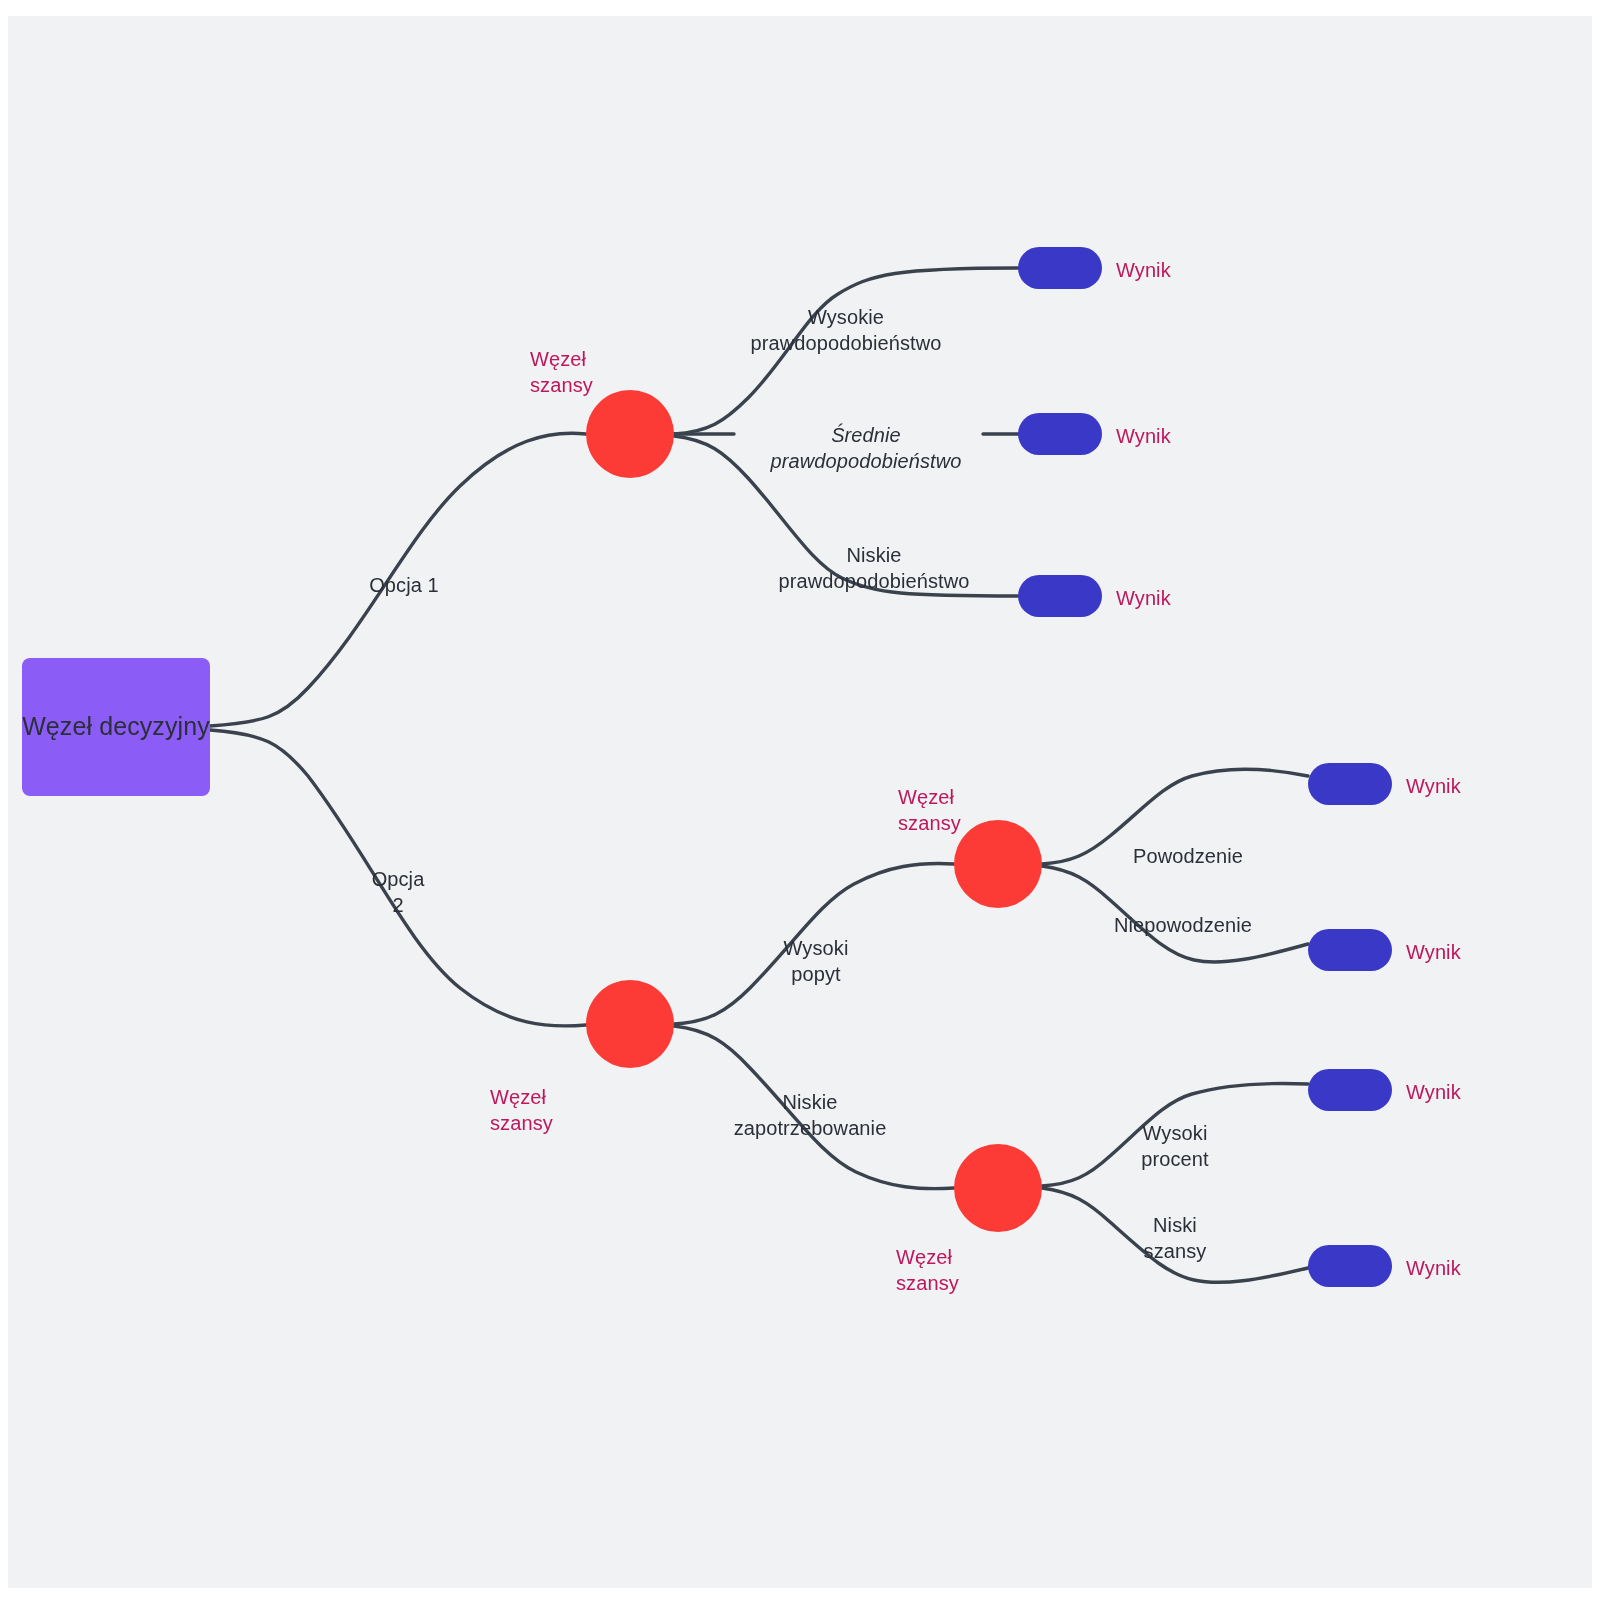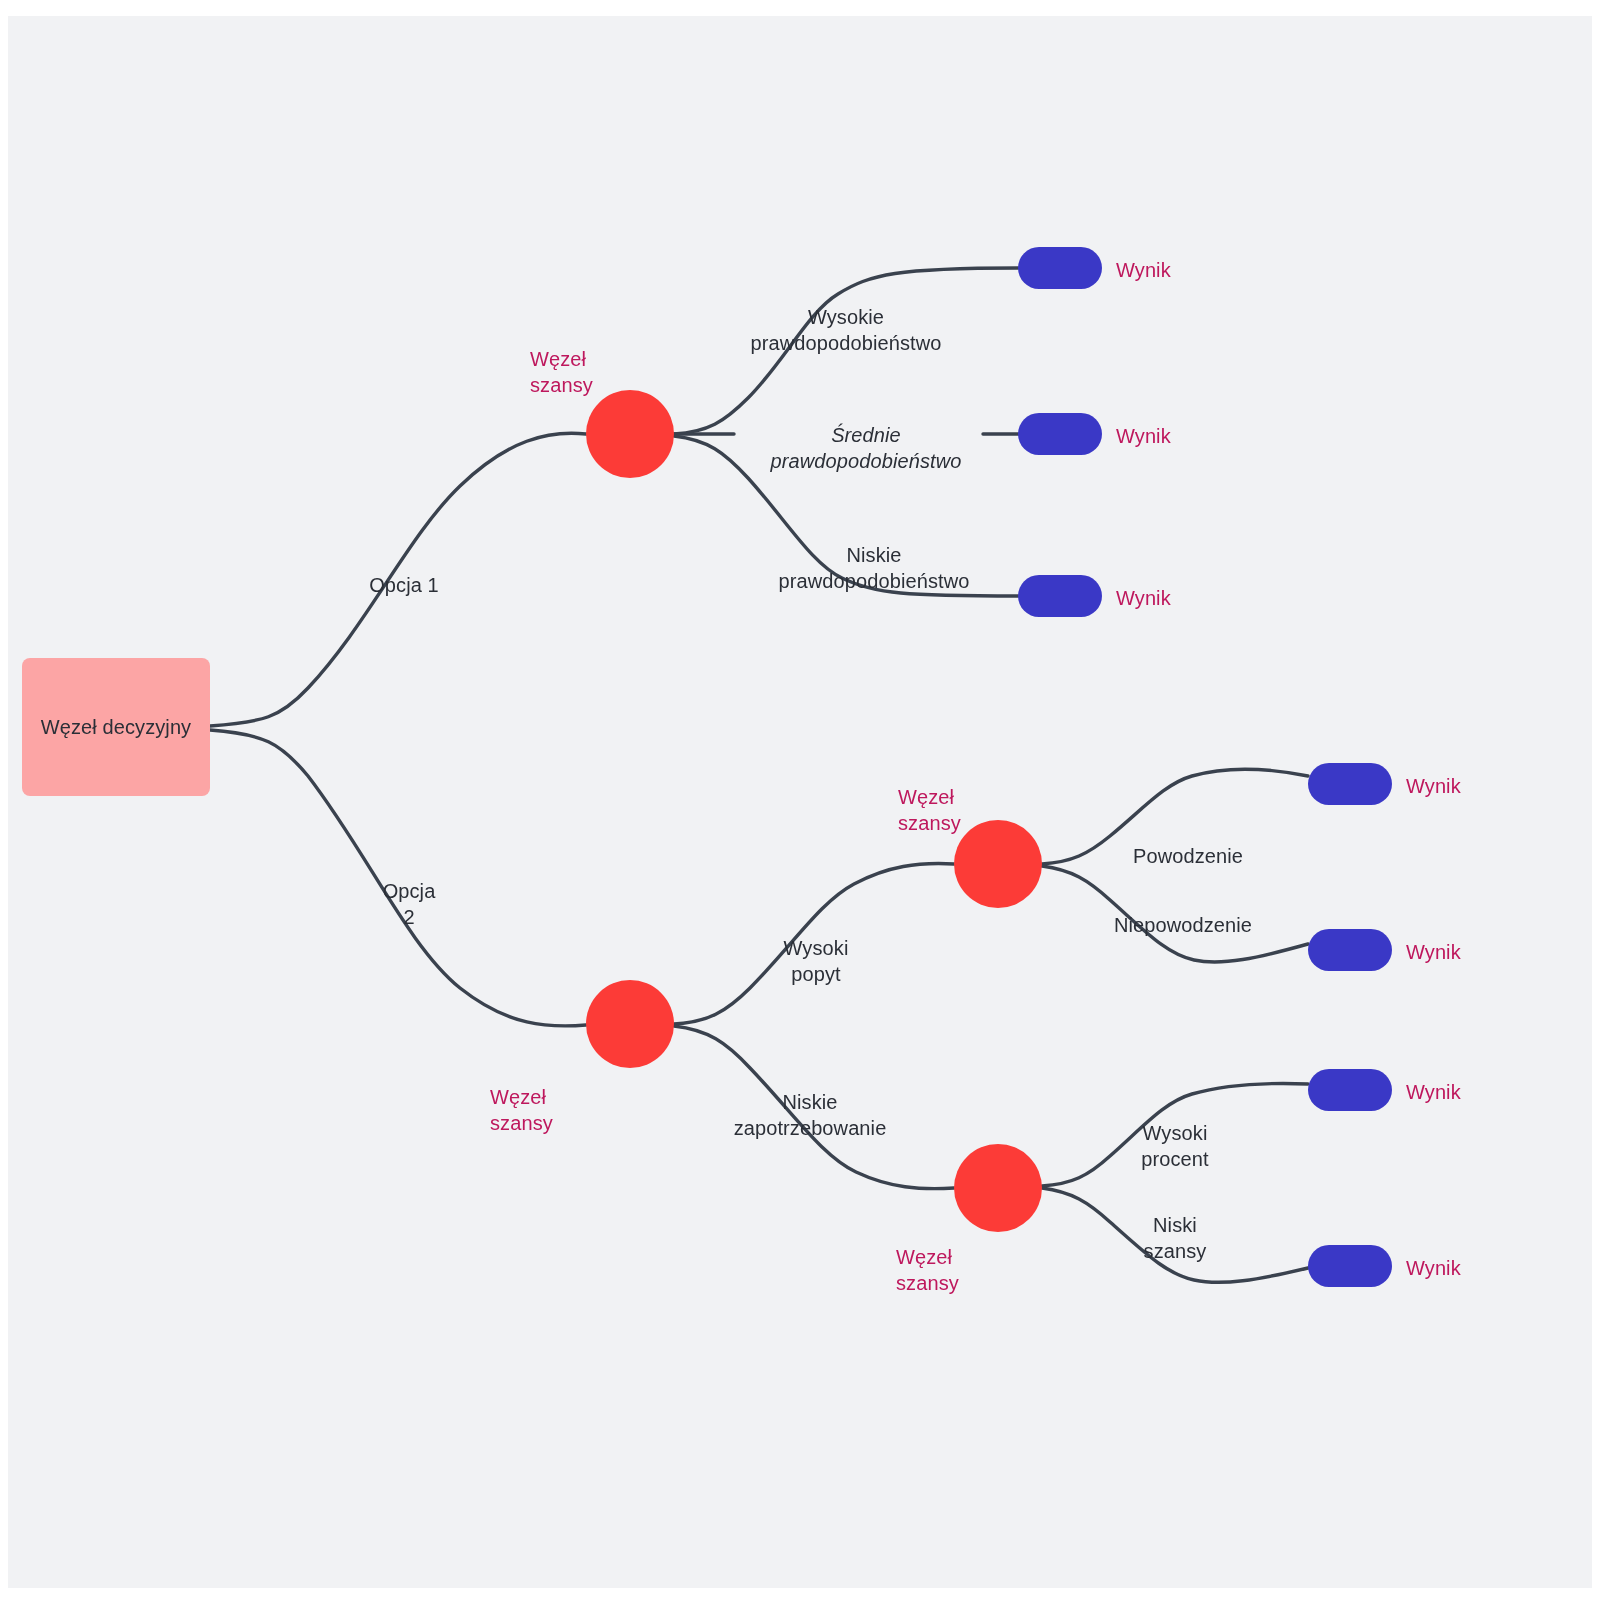--- a/index.html
+++ b/index.html
@@ -34,24 +34,24 @@
     position: absolute;
     box-sizing: border-box;
     display: flex;
     align-items: center;
     justify-content: center;
     text-align: center;
   }
 
   
   .decision-node {
-    background: #fca5a5;
+    background: #8b5cf6;
     border-radius: 8px;
     color: #2b2f37;
-    font-size: 20px;
+    font-size: 25px;
     line-height: 1.35;
     letter-spacing: 0.1px;
   }
 
   
   .chance-node {
     background: #fc3b37;
     border-radius: 50%;
   }
 
@@ -156,21 +156,21 @@
   <div class="node-caption align-left" style="left:1398px; top:923px; width:120px;">Wynik</div>
 
   <div class="node outcome-node" style="left:1300px; top:1053px; width:84px; height:42px;"></div>
   <div class="node-caption align-left" style="left:1398px; top:1063px; width:120px;">Wynik</div>
 
   <div class="node outcome-node" style="left:1300px; top:1229px; width:84px; height:42px;"></div>
   <div class="node-caption align-left" style="left:1398px; top:1239px; width:120px;">Wynik</div>
 
   <div class="edge-label align-center" style="left:326px; top:556px; width:140px;">Opcja 1</div>
 
-  <div class="edge-label align-center" style="left:341px; top:850px; width:120px;margin-top:12px;">Opcja
+  <div class="edge-label align-center" style="left:330px; top:850px; width:120px;">Opcja
 2</div>
 
   <div class="edge-label align-center" style="left:718px; top:288px; width:240px;">Wysokie
 prawdopodobieństwo</div>
 
   <div class="edge-label align-center" style="left:738px; top:406px; width:240px;font-style:italic;">Średnie
 prawdopodobieństwo</div>
 
   <div class="edge-label align-center" style="left:746px; top:526px; width:240px;">Niskie
 prawdopodobieństwo</div>

